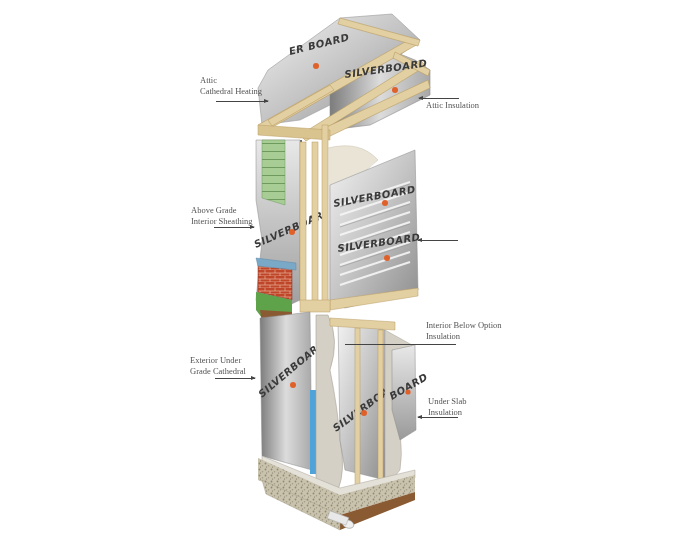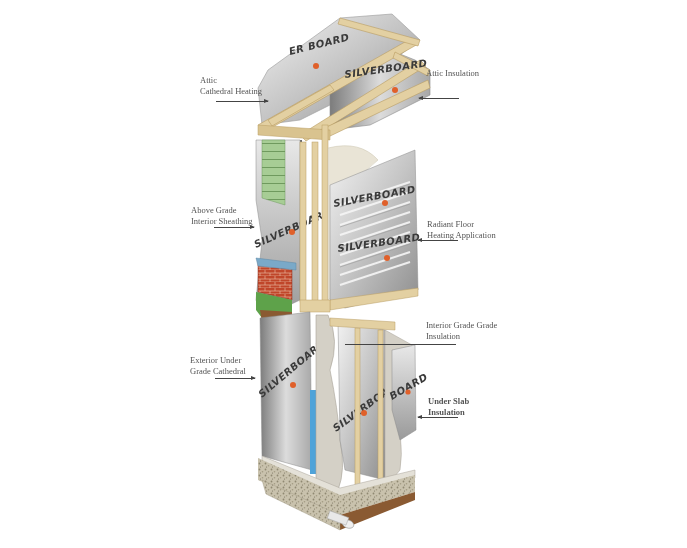--- a/index.html
+++ b/index.html
@@ -163,48 +163,44 @@
       <rect x="328" y="514" width="20" height="8" fill="#e8e8e8" stroke="#aaa" stroke-width="0.5" transform="rotate(20 338 518)"></rect>
     </g>
   </svg>
 
   <div class="label" style="left:200px; top:75px;">
     <span class="t">Attic</span>
     <span class="t">Cathedral Heating</span>
   </div>
   <div class="arrow to-right" style="left:216px; top:101px; width:52px;"></div>
 
-  <div class="label" style="left:426px; top:68px;">
+  <div class="label" style="left:426px; top:100px;">
     <span class="t">Attic Insulation</span>
   </div>
   <div class="arrow to-left" style="left:419px; top:98px; width:40px;"></div>
 
   <div class="label right-align" style="left:191px; top:205px; width:72px;">
     <span class="t">Above Grade</span>
     <span class="t">Interior Sheathing</span>
   </div>
   <div class="arrow to-right" style="left:214px; top:227px; width:40px;"></div>
 
-  <div class="label" style="left:427px; top:219px;">
-    <span class="t">Radiant Floor</span>
-    <span class="t">Heating Application</span>
-  </div>
   <div class="arrow to-left" style="left:418px; top:240px; width:40px;"></div>
 
   <div class="label" style="left:426px; top:320px;">
-    <span class="t">Interior Grade Grade</span>
+    <span class="t">Interior Below Option</span>
     <span class="t">Insulation</span>
   </div>
   <div class="arrow" style="left:345px; top:344px; width:111px;"></div>
 
   <div class="label right-align" style="left:190px; top:355px; width:66px;">
     <span class="t">Exterior Under</span>
     <span class="t">Grade Cathedral</span>
   </div>
   <div class="arrow to-right" style="left:215px; top:378px; width:40px;"></div>
 
-  <div class="label" style="left:428px; top:396px;font-weight:bold;">
+  <div class="label" style="left:428px; top:396px;">
     <span class="t">Under Slab</span>
     <span class="t">Insulation</span>
   </div>
   <div class="arrow to-left" style="left:418px; top:417px; width:40px;"></div>
 
 </div>
 
 </body></html>

